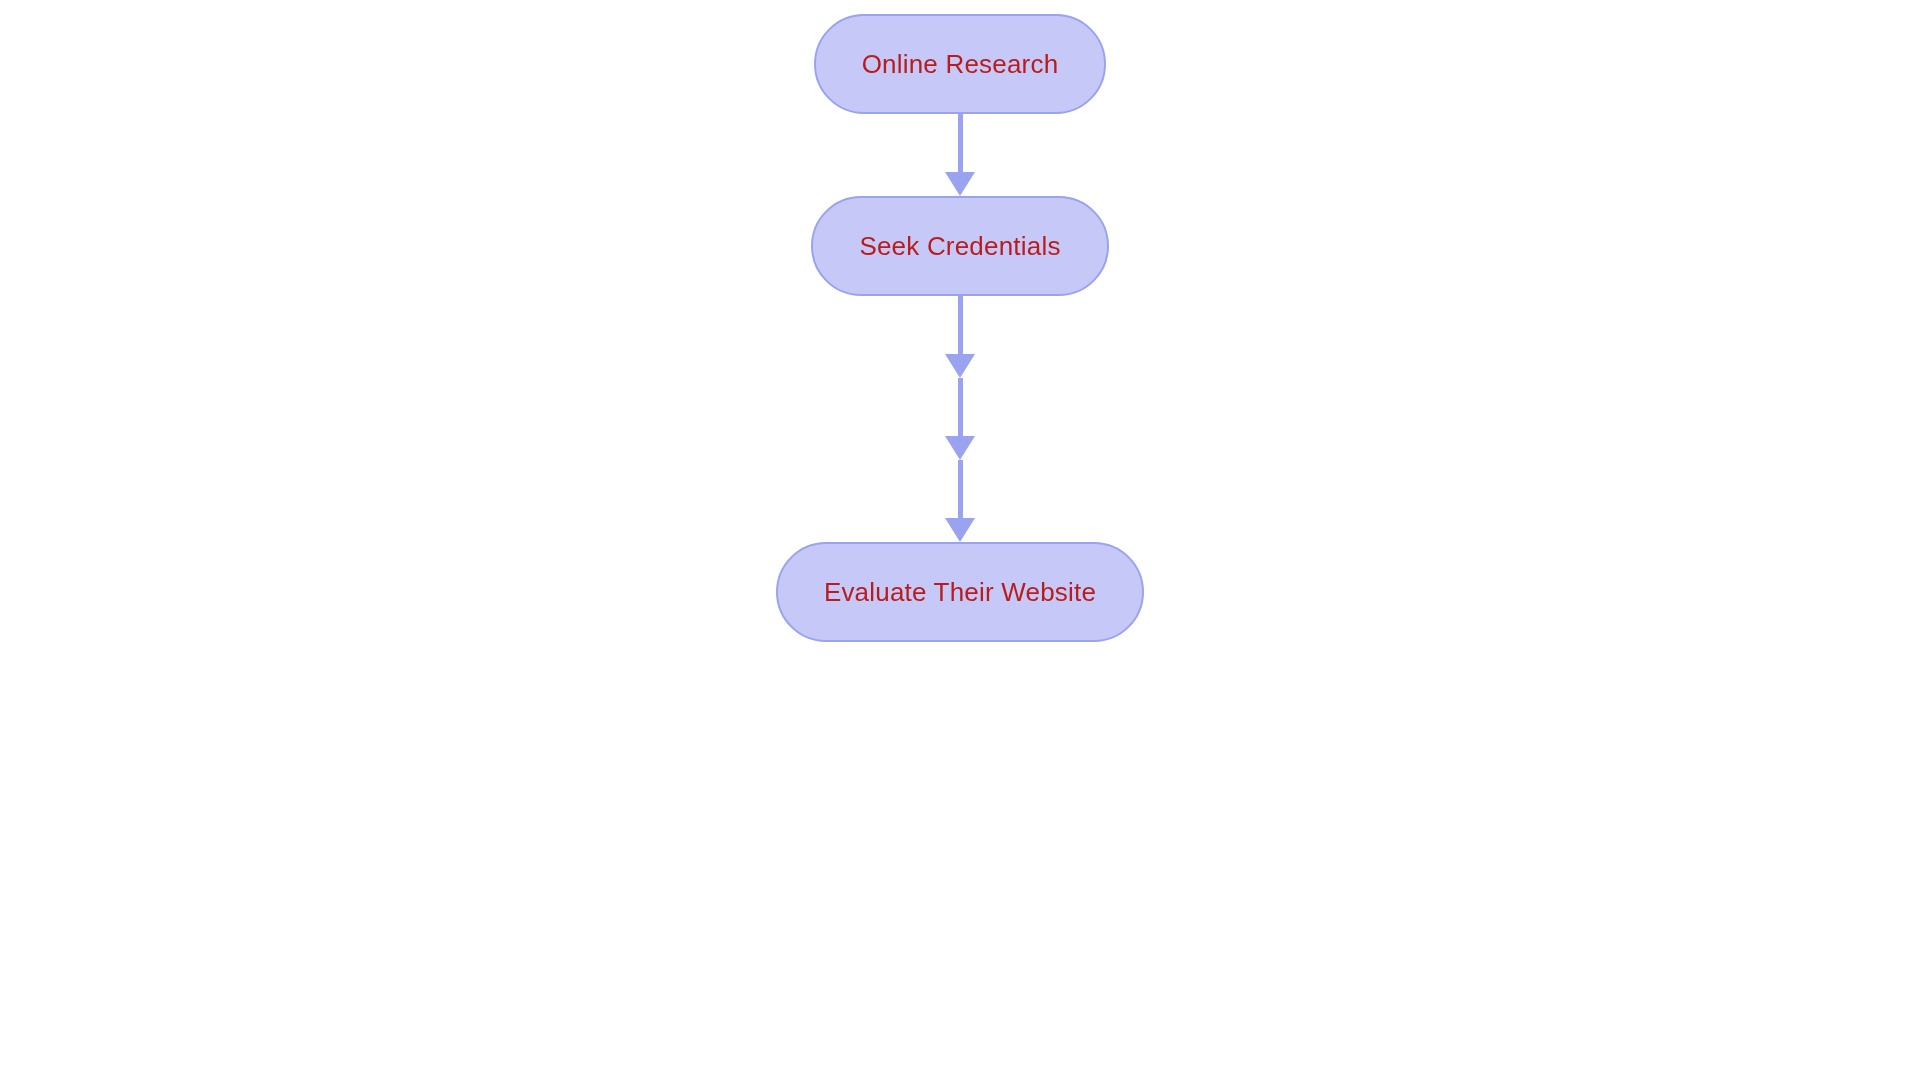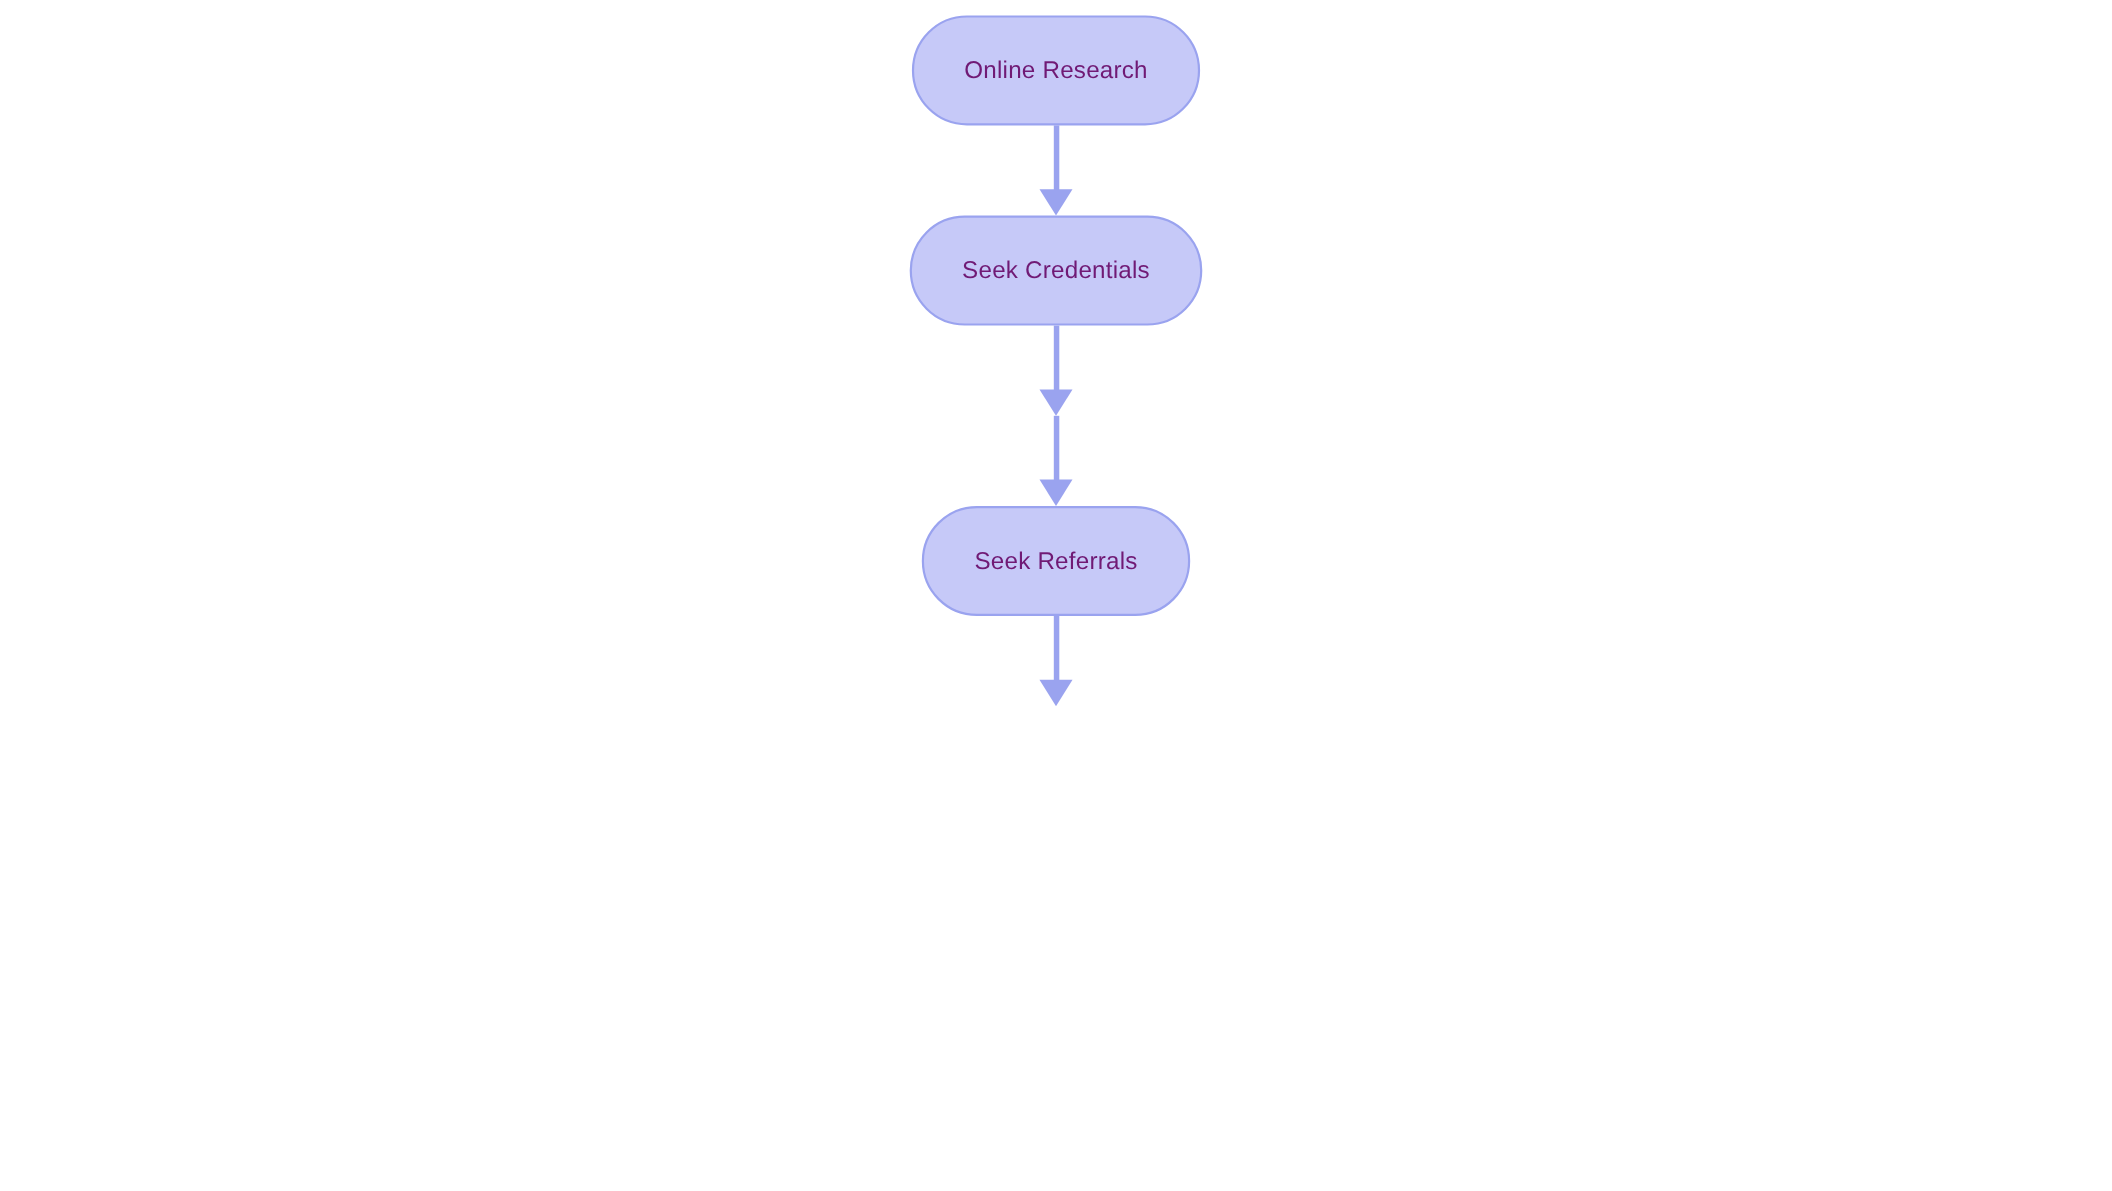--- a/index.html
+++ b/index.html
@@ -44,22 +44,22 @@
     color: #3333cc;
     font-size: 34px;
     font-weight: 400;
     letter-spacing: 0.2px;
     white-space: nowrap;
     padding: 0 46px;
     height: 100px;
   }
 
   .flow-node .node-label {
-    color: #701a75;
-    font-size: 22px;
+    color: #b91c1c;
+    font-size: 26px;
     line-height: 1;
   }
 
   .flow-connector {
     position: relative;
     width: 40px;
     display: flex;
     flex-direction: column;
     align-items: center;
     justify-content: flex-start;
@@ -111,24 +111,24 @@
       <div class="connector-line"></div>
       <div class="connector-arrowhead"></div>
     </div>
 
 
     <div class="flow-connector c2">
       <div class="connector-line"></div>
       <div class="connector-arrowhead"></div>
     </div>
 
-    <div class="flow-node n3">
-      <span class="node-label">Seek Referrals</span>
-    </div>
 
     <div class="flow-connector c3">
       <div class="connector-line"></div>
       <div class="connector-arrowhead"></div>
     </div>
 
+    <div class="flow-node n4">
+      <span class="node-label">Evaluate Their Website</span>
+    </div>
 
   </div>
 </div>
 
 </body></html>

